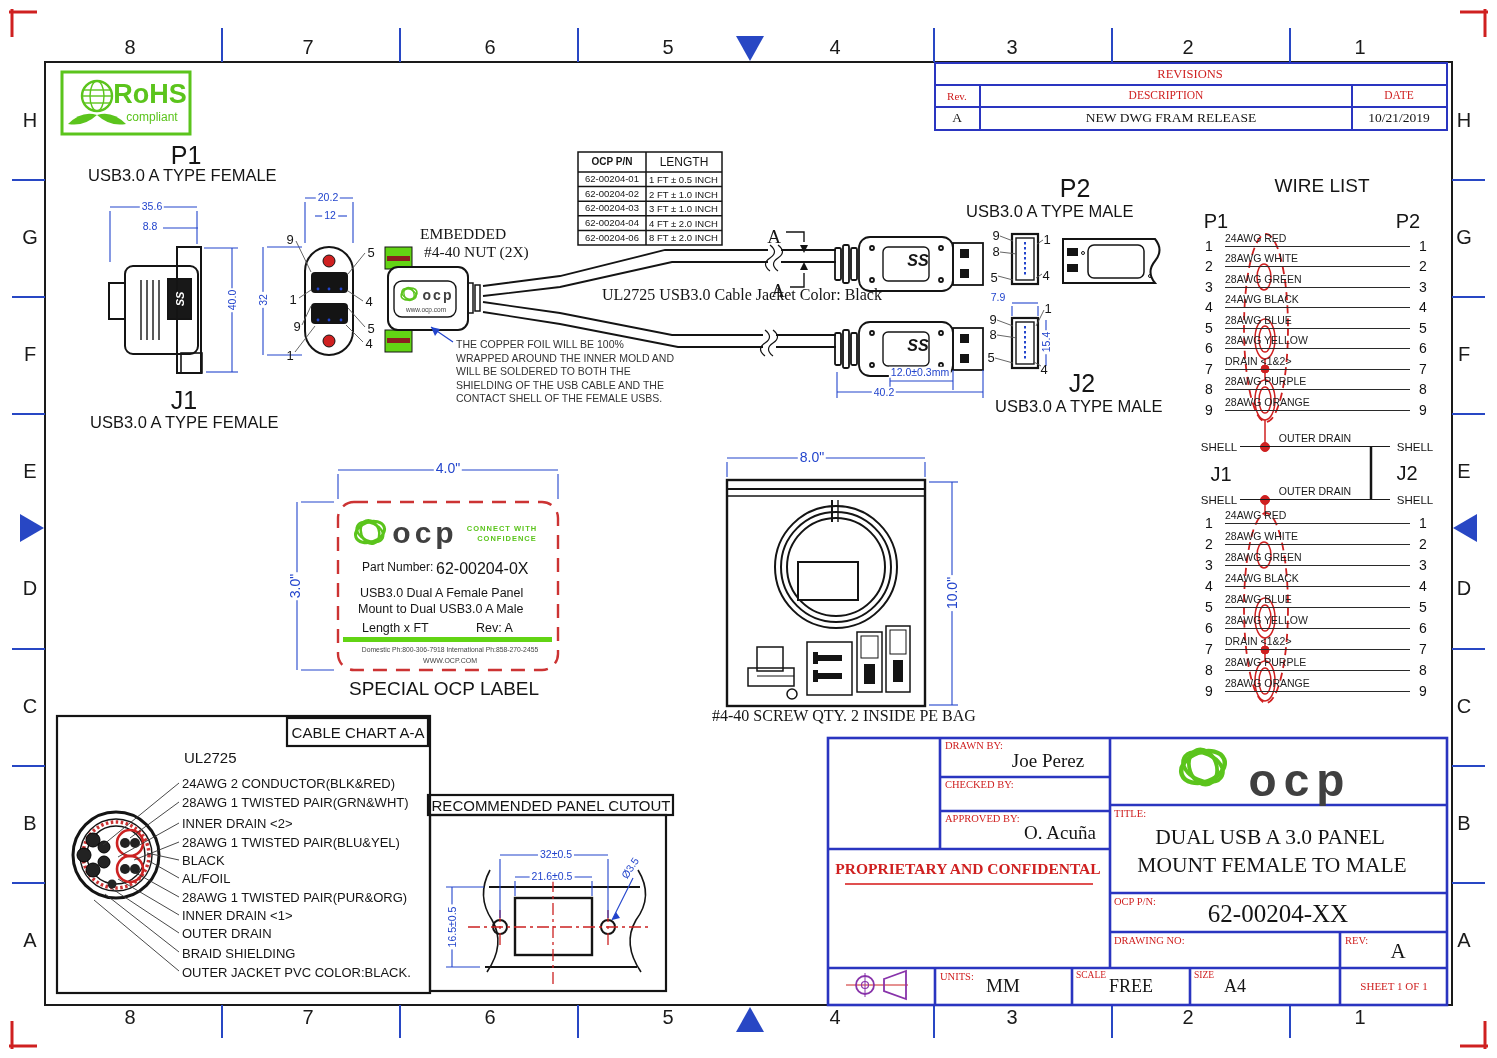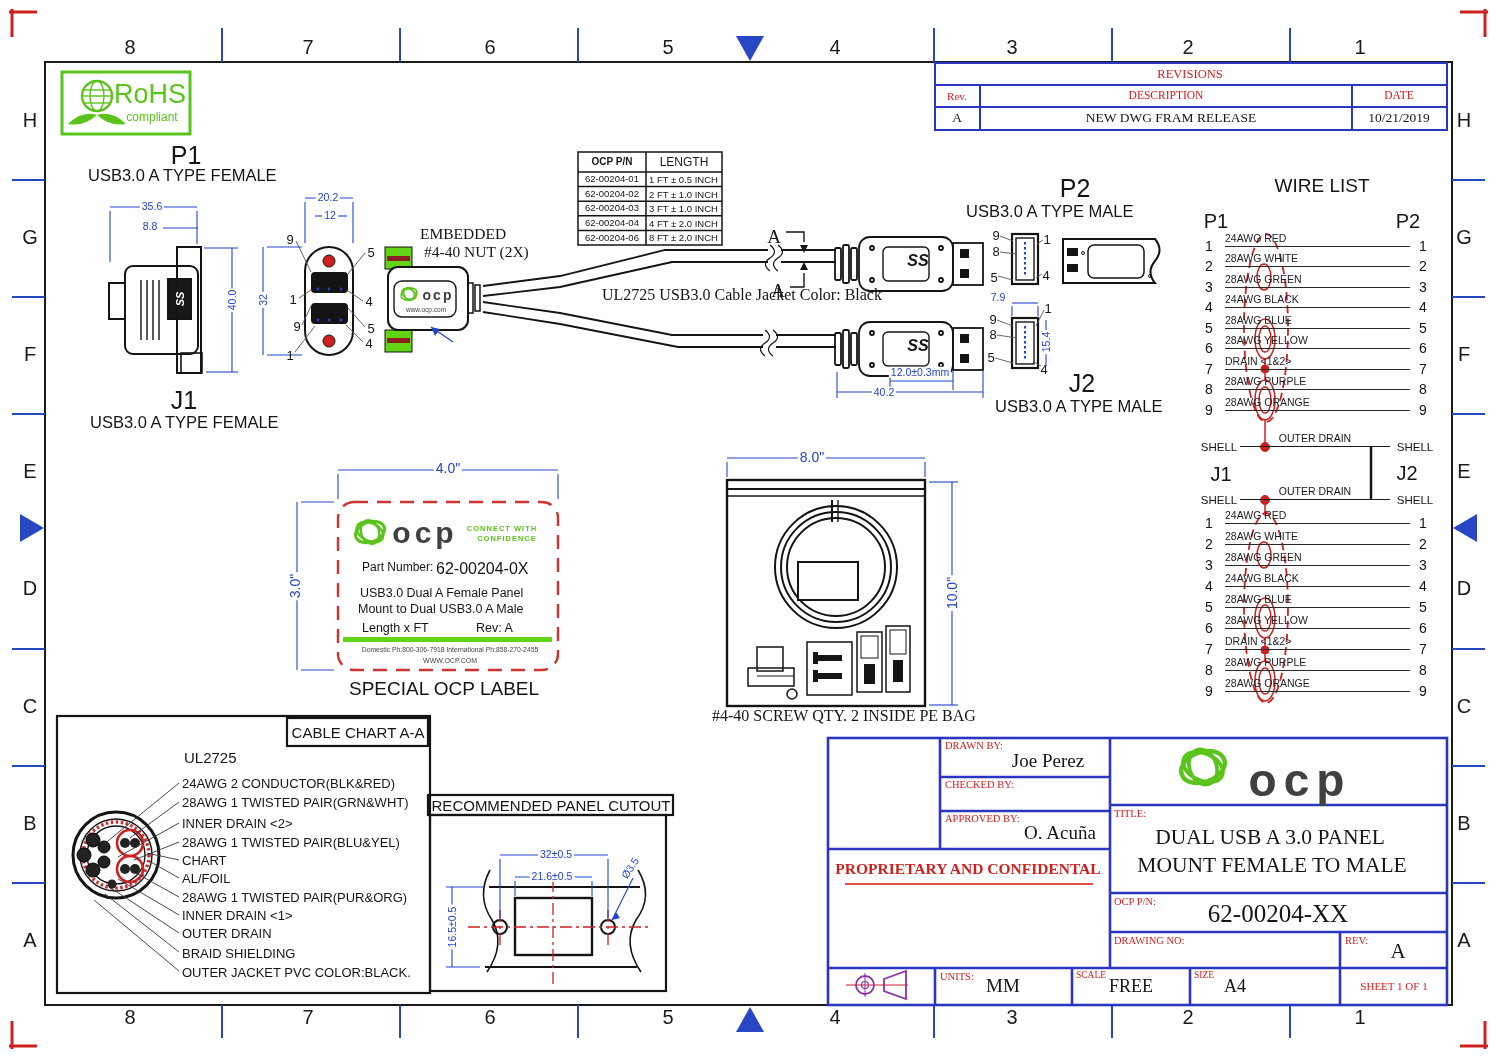--- a/index.html
+++ b/index.html
@@ -479,21 +479,21 @@
 <span class="t grid c" style="left:1360px;top:47px">1</span>
 <span class="t grid c" style="left:130px;top:1017px">8</span>
 <span class="t grid c" style="left:308px;top:1017px">7</span>
 <span class="t grid c" style="left:490px;top:1017px">6</span>
 <span class="t grid c" style="left:668px;top:1017px">5</span>
 <span class="t grid c" style="left:835px;top:1017px">4</span>
 <span class="t grid c" style="left:1012px;top:1017px">3</span>
 <span class="t grid c" style="left:1188px;top:1017px">2</span>
 <span class="t grid c" style="left:1360px;top:1017px">1</span>
 
-<span class="t green c" style="left:150px;top:94px;font-size:27px;font-weight:normal">RoHS</span>
+<span class="t green c" style="left:150px;top:94px;font-size:27px;font-weight:bold">RoHS</span>
 <span class="t green c" style="left:152px;top:117px;font-size:12px">compliant</span>
 
 <span class="t ser red c" style="left:1190px;top:74px;font-size:12.5px">REVISIONS</span>
 <span class="t ser red c" style="left:957px;top:96px;font-size:11px">Rev.</span>
 <span class="t ser red c" style="left:1166px;top:96px;font-size:11.5px">DESCRIPTION</span>
 <span class="t ser red c" style="left:1399px;top:96px;font-size:11.5px">DATE</span>
 <span class="t ser c" style="left:957px;top:118px;font-size:13.5px">A</span>
 <span class="t ser c" style="left:1171px;top:118px;font-size:13.5px">NEW DWG FRAM RELEASE</span>
 <span class="t ser c" style="left:1399px;top:118px;font-size:13.5px">10/21/2019</span>
 
@@ -537,20 +537,27 @@
 <span class="t dim v" style="left:295px;top:586px;font-size:14px">3.0"</span>
 <span class="t dim c" style="left:812px;top:457px;font-size:14px">8.0"</span>
 <span class="t dim v" style="left:952px;top:593px;font-size:14px">10.0"</span>
 <span class="t dim c" style="left:556px;top:854px">32±0.5</span>
 <span class="t dim c" style="left:552px;top:876px">21.6±0.5</span>
 <span class="t dim v" style="left:452px;top:927px">16.5±0.5</span>
 <span class="t dim d35" style="left:630px;top:868px">Ø3.5</span>
 
 <span class="t ser" style="left:420px;top:226px;font-size:15.5px">EMBEDDED</span>
 <span class="t ser" style="left:424px;top:244px;font-size:15.5px">#4-40 NUT (2X)</span>
+<div class="t cf" style="left:456px;top:338px">
+  <span>THE COPPER FOIL WILL BE 100%</span>
+  <span>WRAPPED AROUND THE INNER MOLD AND</span>
+  <span>WILL BE SOLDERED TO BOTH THE</span>
+  <span>SHIELDING OF THE USB CABLE AND THE</span>
+  <span>CONTACT SHELL OF THE FEMALE USBS.</span>
+</div>
 <span class="t ser" style="left:602px;top:287px;font-size:16px">UL2725 USB3.0 Cable Jacket Color: Black</span>
 <span class="t ser c" style="left:774px;top:236px;font-size:19px">A</span>
 <span class="t ser c" style="left:778px;top:290px;font-size:19px">A</span>
 <span class="t ser" style="left:712px;top:708px;font-size:16px">#4-40 SCREW QTY. 2 INSIDE PE BAG</span>
 
 <span class="t c" style="left:1322px;top:185px;font-size:19px">WIRE LIST</span>
 <span class="t c" style="left:1216px;top:221px;font-size:20px">P1</span>
 <span class="t c" style="left:1408px;top:221px;font-size:20px">P2</span>
 <span class="t c" style="left:1221px;top:474px;font-size:20px">J1</span>
 <span class="t c" style="left:1407px;top:473px;font-size:20px">J2</span>
@@ -736,21 +743,21 @@
 
 <span class="t c brand" style="left:438px;top:295px;font-size:14px;letter-spacing:2px">ocp</span>
 <span class="t c" style="left:426px;top:310px;font-size:6.5px;color:#444">www.ocp.com</span>
 
 <span class="t c" style="left:358px;top:732px;font-size:15px">CABLE CHART A-A</span>
 <span class="t" style="left:184px;top:750px;font-size:15px">UL2725</span>
 <span class="t" style="left:182px;top:777px;font-size:13px">24AWG 2 CONDUCTOR(BLK&amp;RED)</span>
 <span class="t" style="left:182px;top:796px;font-size:13px">28AWG 1 TWISTED PAIR(GRN&amp;WHT)</span>
 <span class="t" style="left:182px;top:817px;font-size:13px">INNER DRAIN &lt;2&gt;</span>
 <span class="t" style="left:182px;top:836px;font-size:13px">28AWG 1 TWISTED PAIR(BLU&amp;YEL)</span>
-<span class="t" style="left:182px;top:854px;font-size:13px">CHART</span>
+<span class="t" style="left:182px;top:854px;font-size:13px">BLACK</span>
 <span class="t" style="left:182px;top:872px;font-size:13px">AL/FOIL</span>
 <span class="t" style="left:182px;top:891px;font-size:13px">28AWG 1 TWISTED PAIR(PUR&amp;ORG)</span>
 <span class="t" style="left:182px;top:909px;font-size:13px">INNER DRAIN &lt;1&gt;</span>
 <span class="t" style="left:182px;top:927px;font-size:13px">OUTER DRAIN</span>
 <span class="t" style="left:182px;top:947px;font-size:13px">BRAID SHIELDING</span>
 <span class="t" style="left:182px;top:966px;font-size:13px">OUTER JACKET PVC COLOR:BLACK.</span>
 
 <span class="t c" style="left:551px;top:805px;font-size:15px">RECOMMENDED PANEL CUTOUT</span>
 
 <span class="t ser red" style="left:945px;top:741px;font-size:10.5px">DRAWN BY:</span>

